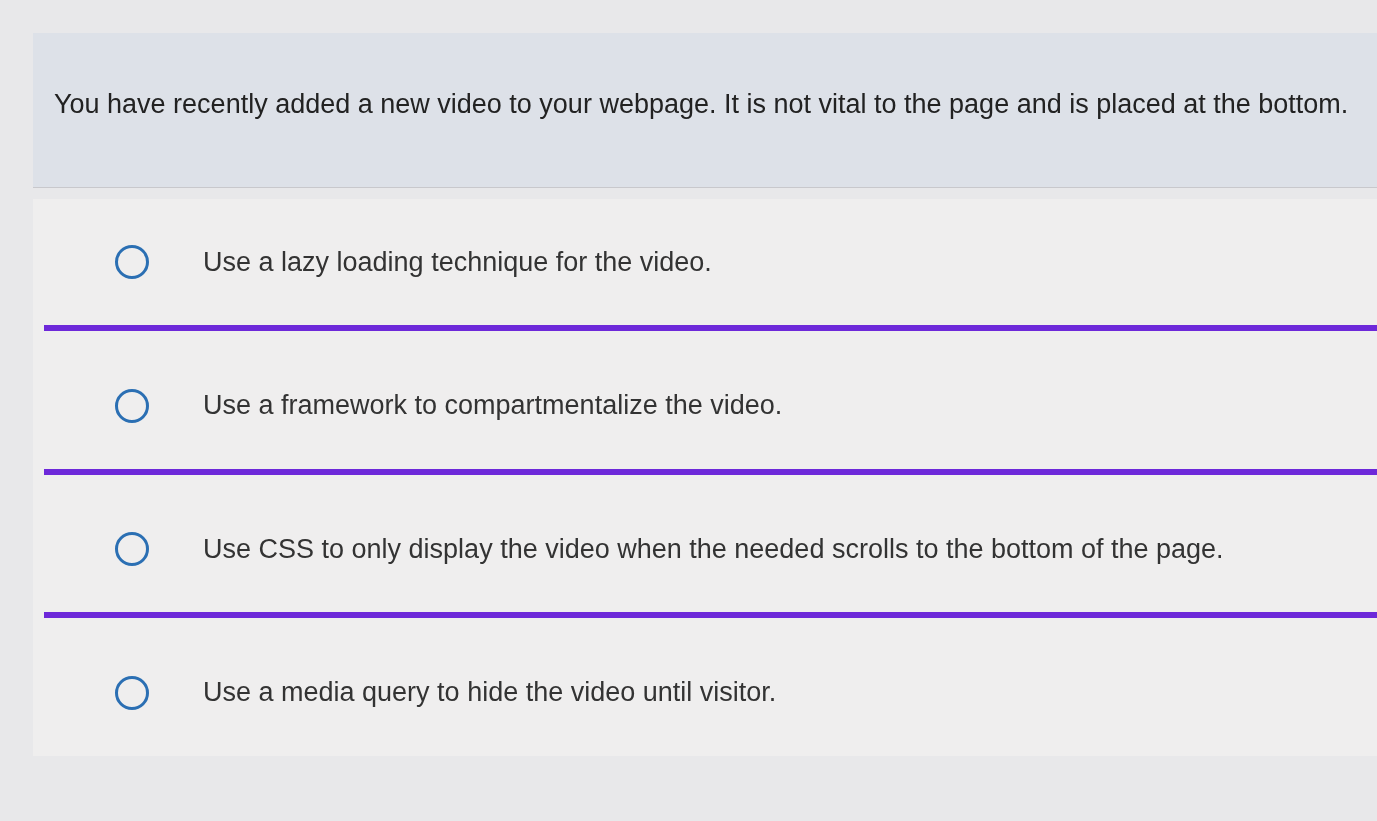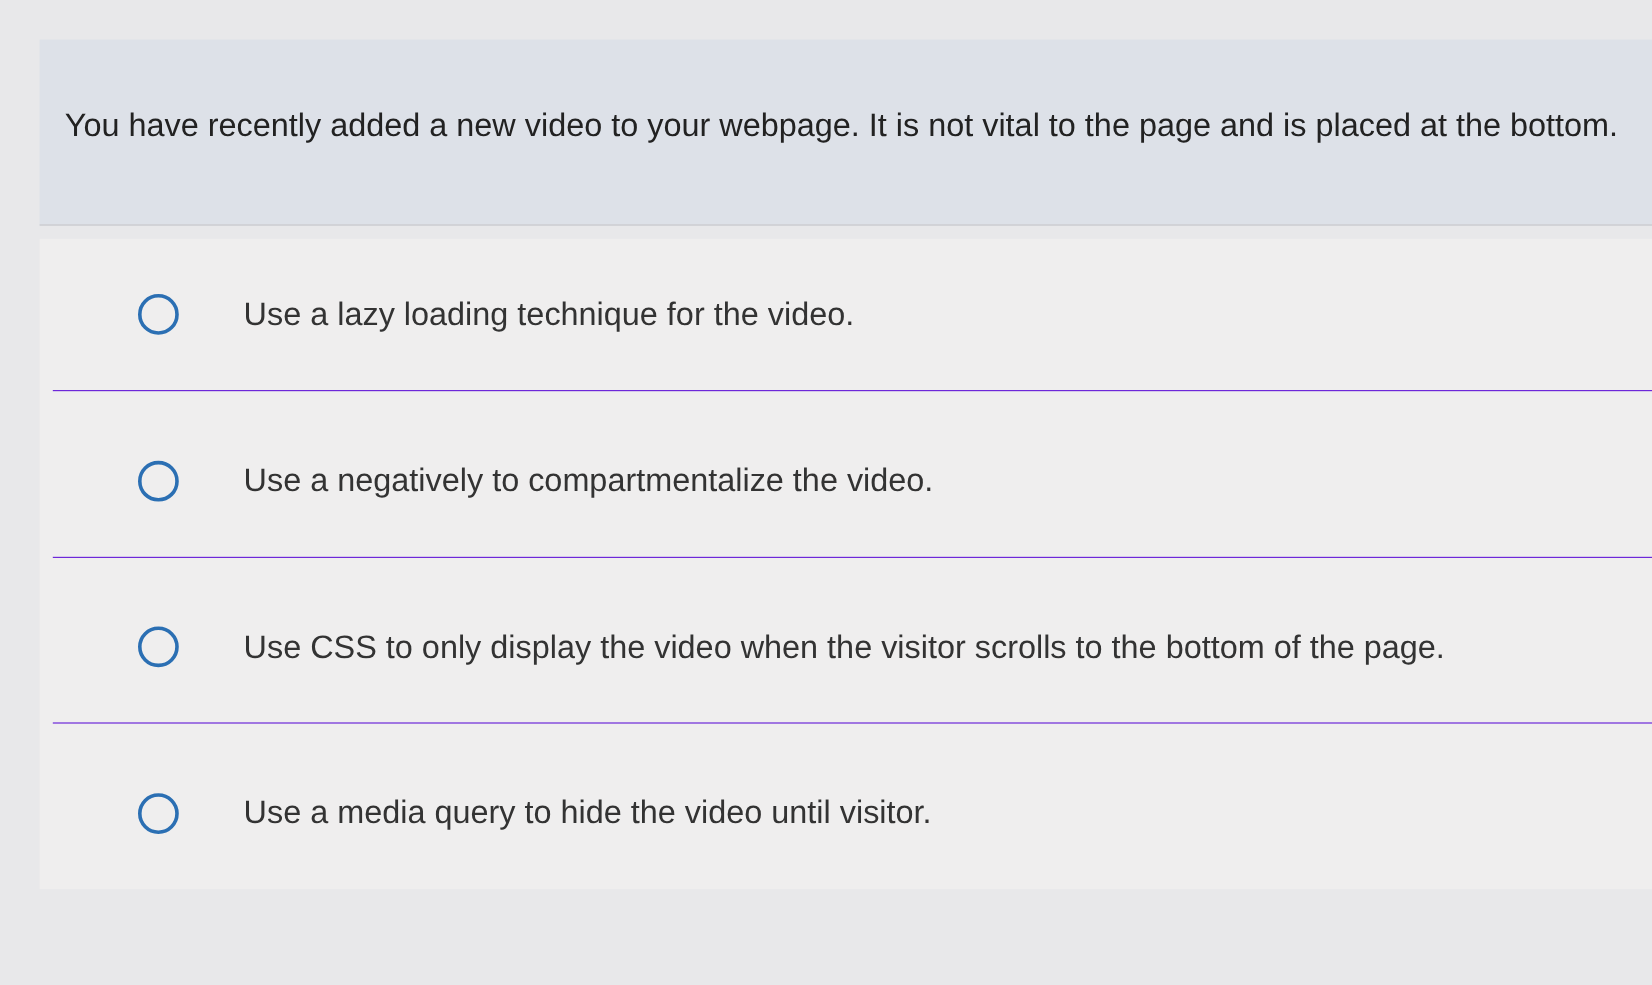--- a/index.html
+++ b/index.html
@@ -20,21 +20,21 @@
     color: #222;
     font-weight: 500;
   }
   .question-block p + p { margin-top: 40px; }
   .options { background: #efeeee; }
   .option {
     display: flex;
     align-items: center;
     gap: 32px;
     padding: 32px 20px 32px 60px;
-    border-bottom: 1px solid #6d28d9;
+    border-bottom: 6px solid #6d28d9;
     cursor: pointer;
   }
   .option:last-child { border-bottom: none; }
   .radio {
     width: 34px;
     height: 34px;
     min-width: 34px;
     border: 3px solid #2b6fb3;
     border-radius: 50%;
     background: transparent;
@@ -55,26 +55,26 @@
 
 <div class="options">
 
   <label class="option">
     <span class="radio"></span>
     <span class="option-text">Use a lazy loading technique for the video.</span>
   </label>
 
   <label class="option">
     <span class="radio"></span>
-    <span class="option-text">Use a negatively to compartmentalize the video.</span>
+    <span class="option-text">Use a framework to compartmentalize the video.</span>
   </label>
 
   <label class="option">
     <span class="radio"></span>
-    <span class="option-text">Use CSS to only display the video when the visitor scrolls to the bottom of the page.</span>
+    <span class="option-text">Use CSS to only display the video when the needed scrolls to the bottom of the page.</span>
   </label>
 
   <label class="option">
     <span class="radio"></span>
     <span class="option-text">Use a media query to hide the video until visitor.</span>
   </label>
 
 </div>
 
 </body></html>

